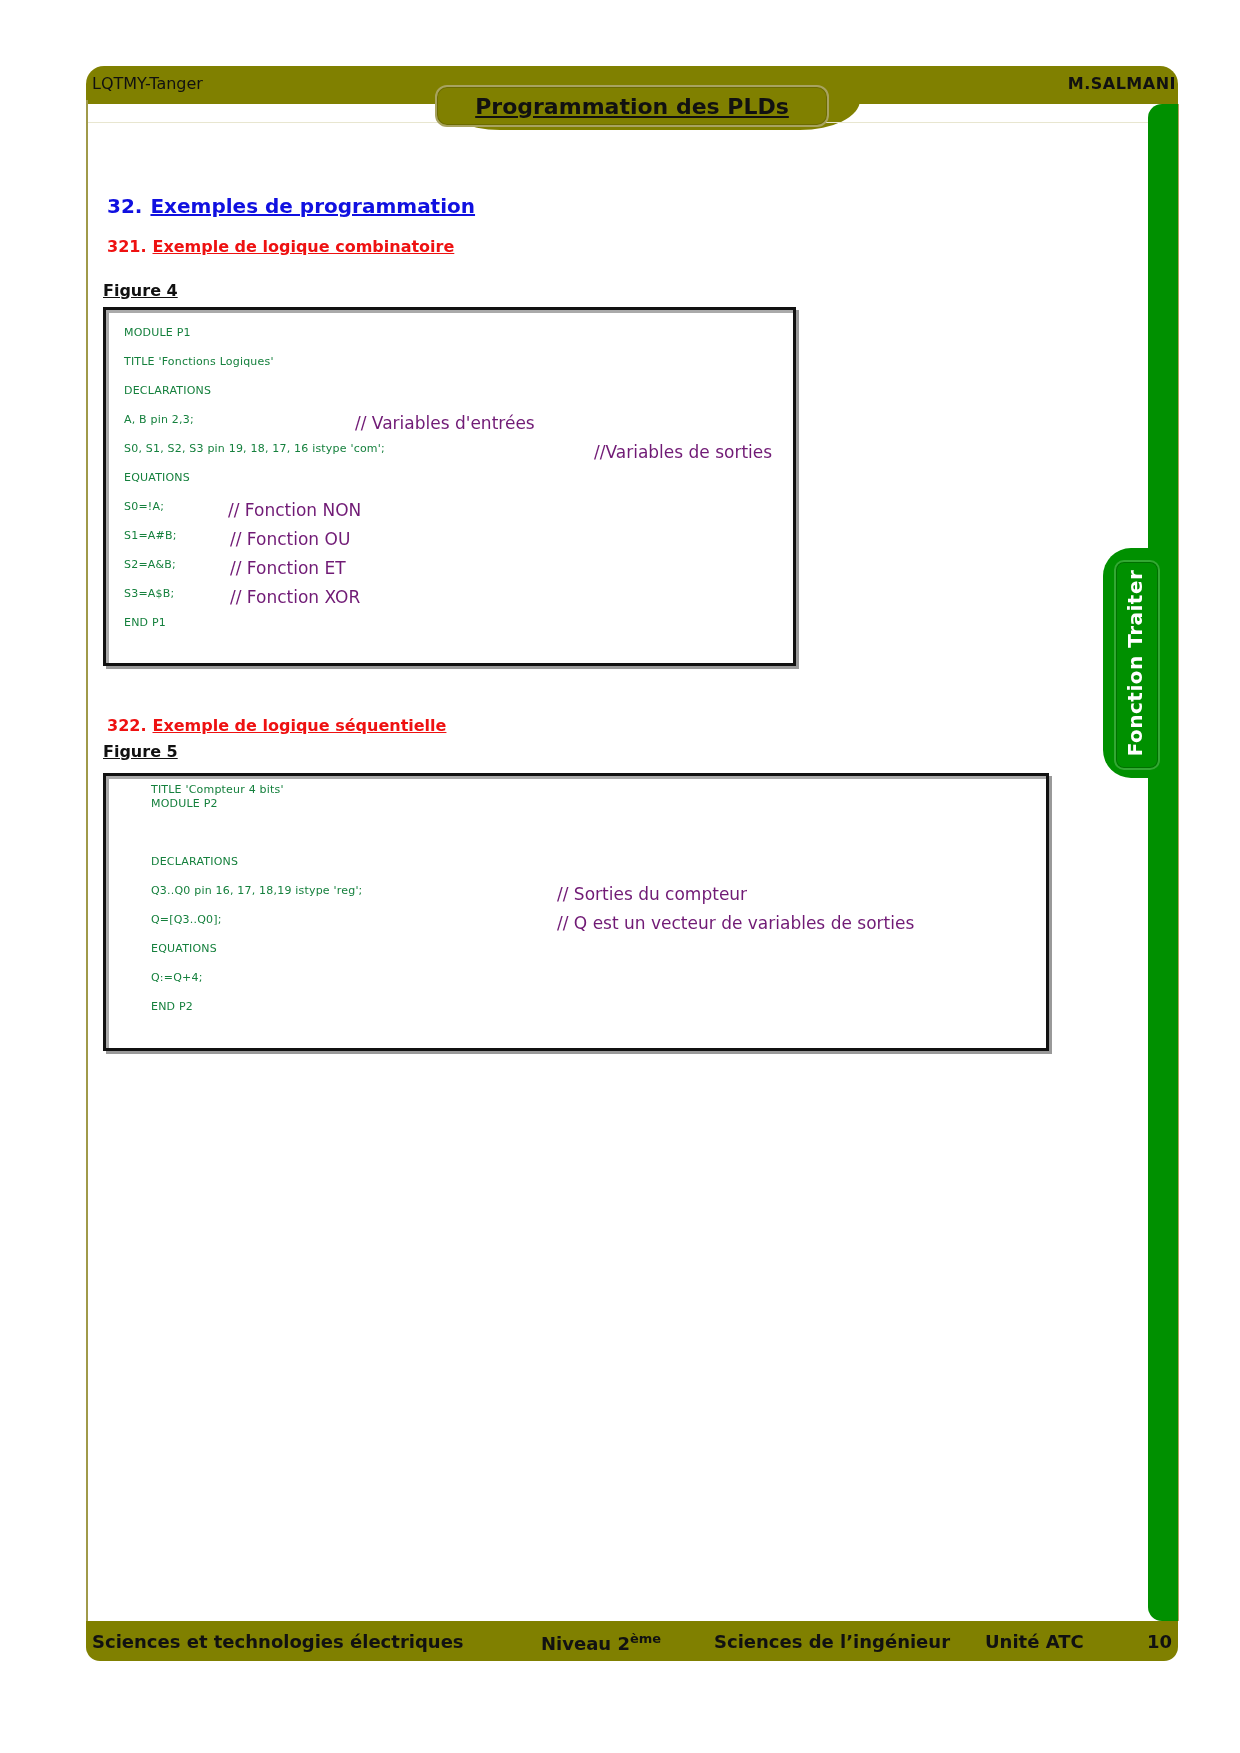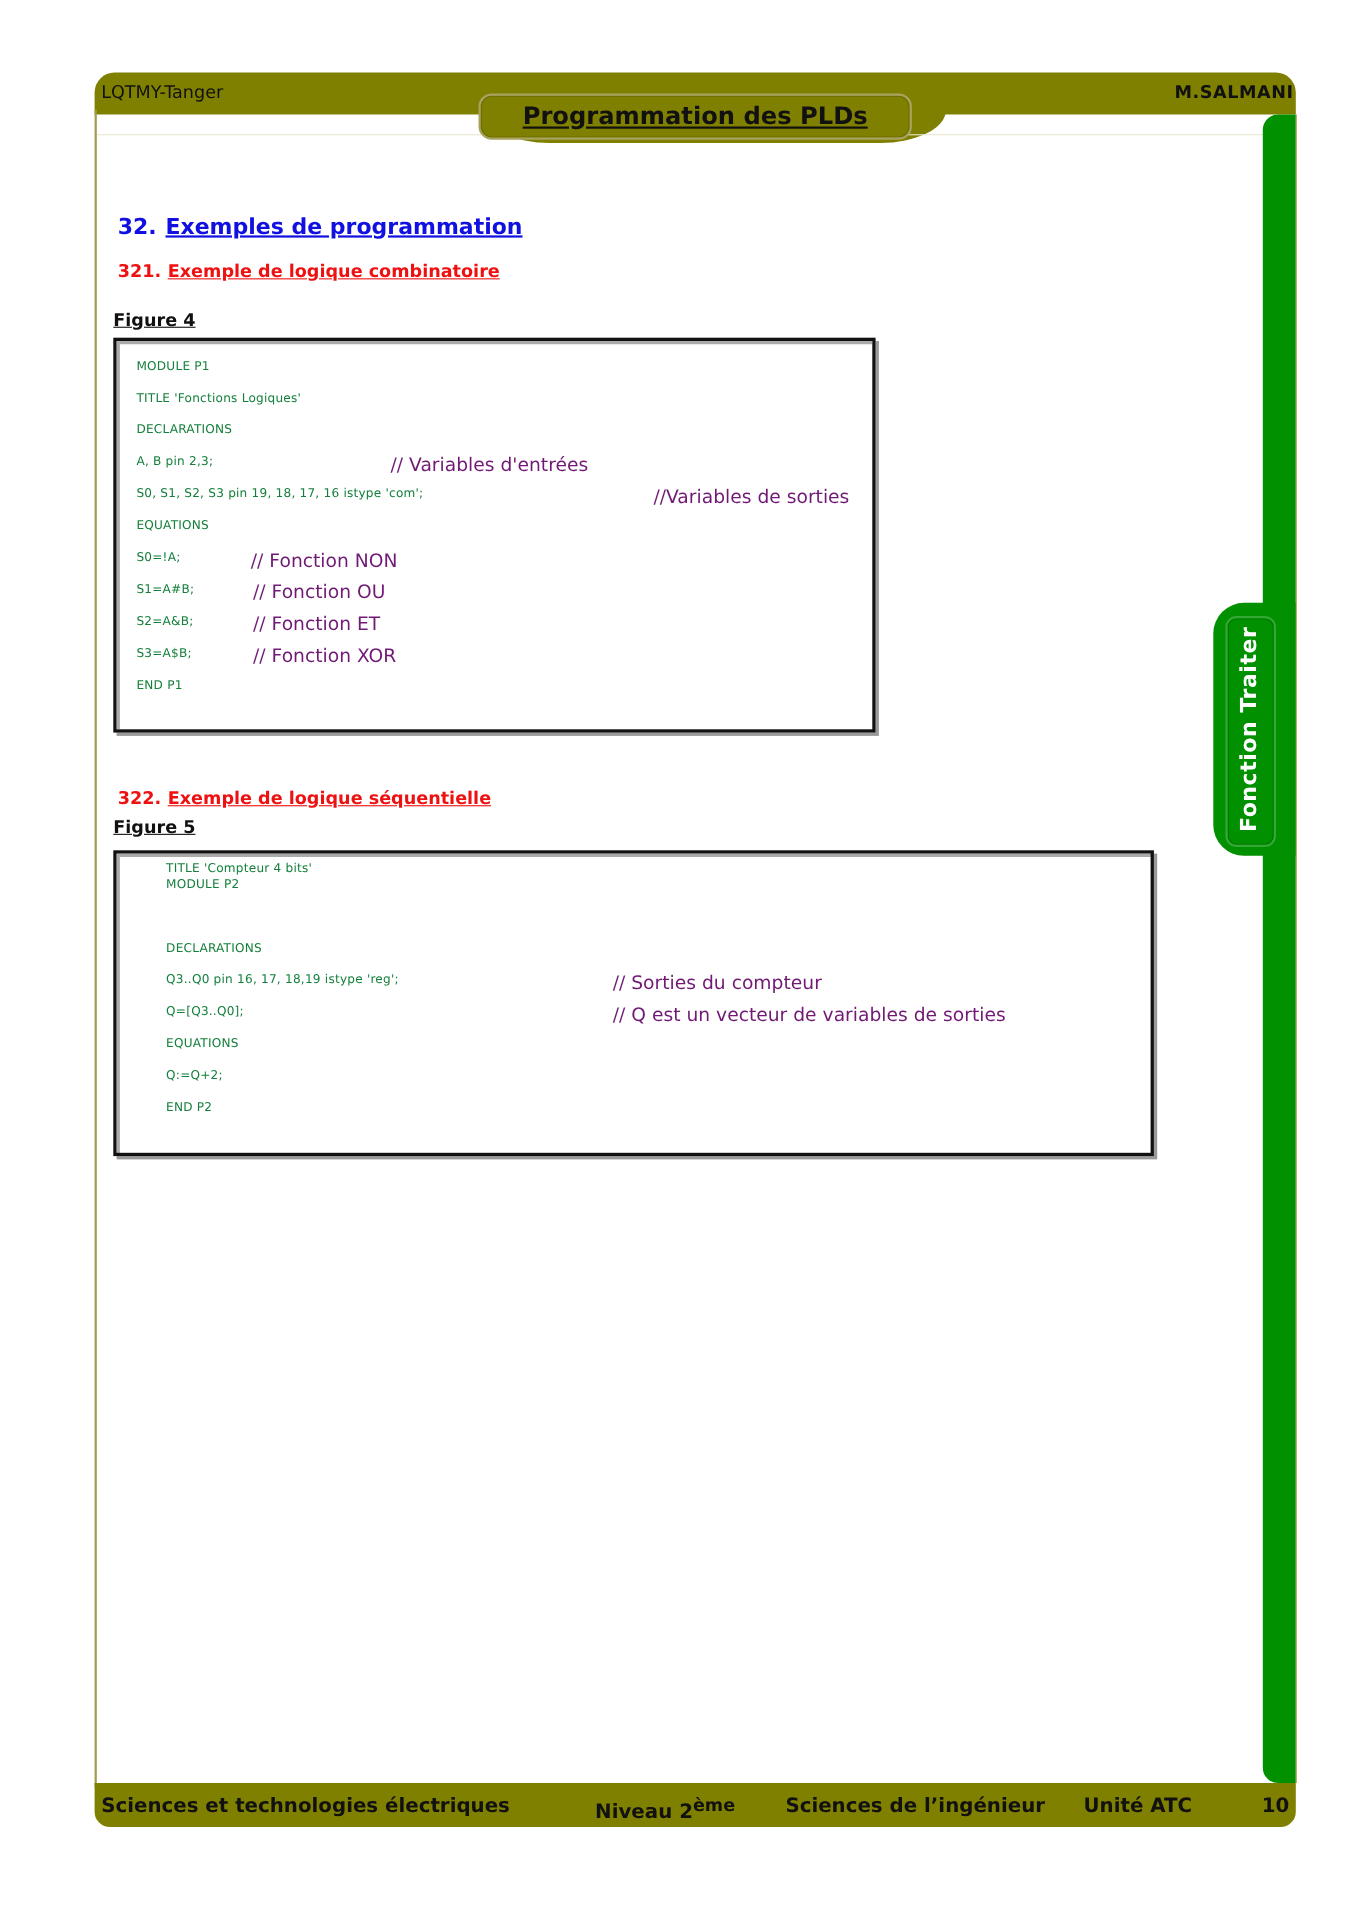--- a/index.html
+++ b/index.html
@@ -32,21 +32,21 @@
   .fig-label { position: absolute; left: 103px; font-weight: bold; font-size: 16px; color: #111; text-decoration: underline; }
 
   
   .code-box { position: absolute; background: #ffffff; border: 3px solid #111; box-shadow: 3px 3px 0 #999, inset 3px 3px 0 #aaa; }
   .code-line { position: absolute; font-family: "DejaVu Sans", sans-serif; font-size: 11px; color: #15803d; white-space: pre; letter-spacing: 0.2px; }
   .code-comment { position: absolute; font-family: "DejaVu Sans", sans-serif; font-size: 17px; color: #701a75; white-space: pre; }
 
   
   .footer-bar { position: absolute; left: 86px; top: 1621px; width: 1092px; height: 40px; background: #808000; border-radius: 0 0 14px 14px; }
   .footer-item { position: absolute; top: 1631px; font-weight: bold; font-size: 18px; color: #111; white-space: nowrap; }
-  .footer-item sup { font-size: 16px; margin-top: 46px; }
+  .footer-item sup { font-size: 13px; margin-top: 46px; }
 </style>
 </head>
 <body>
 
 <div class="header-bar"></div>
 <div class="header-curve"></div>
 <div class="header-inner-line"></div>
 <div class="school">LQTMY-Tanger</div>
 <div class="author">M.SALMANI</div>
 <div class="title-box">
@@ -98,21 +98,21 @@
 <div class="code-box" style="left:103px; top:773px; width:940px; height:272px;"></div>
 <div>
   <div class="code-line" style="left:151px; top:797px;">MODULE P2</div>
   <div class="code-line" style="left:151px; top:783px;">TITLE 'Compteur 4 bits'</div>
   <div class="code-line" style="left:151px; top:855px;">DECLARATIONS</div>
   <div class="code-line" style="left:151px; top:884px;">Q3..Q0 pin 16, 17, 18,19 istype 'reg';</div>
   <div class="code-comment" style="left:557px; top:884px;">// Sorties du compteur</div>
   <div class="code-line" style="left:151px; top:913px;">Q=[Q3..Q0];</div>
   <div class="code-comment" style="left:557px; top:913px;">// Q est un vecteur de variables de sorties</div>
   <div class="code-line" style="left:151px; top:942px;">EQUATIONS</div>
-  <div class="code-line" style="left:151px; top:971px;">Q:=Q+2;</div>
+  <div class="code-line" style="left:151px; top:971px;">Q:=Q+4;</div>
   <div class="code-line" style="left:151px; top:1000px;">END P2</div>
 </div>
 
 <div class="footer-bar"></div>
 <div class="footer-item" style="left:92px;">Sciences et technologies électriques</div>
 <div class="footer-item" style="left:541px;"><span>Niveau 2</span><sup>ème</sup></div>
 <div class="footer-item" style="left:714px;">Sciences de l’ingénieur</div>
 <div class="footer-item" style="left:985px;">Unité ATC</div>
 <div class="footer-item" style="left:1147px;">10</div>
 

